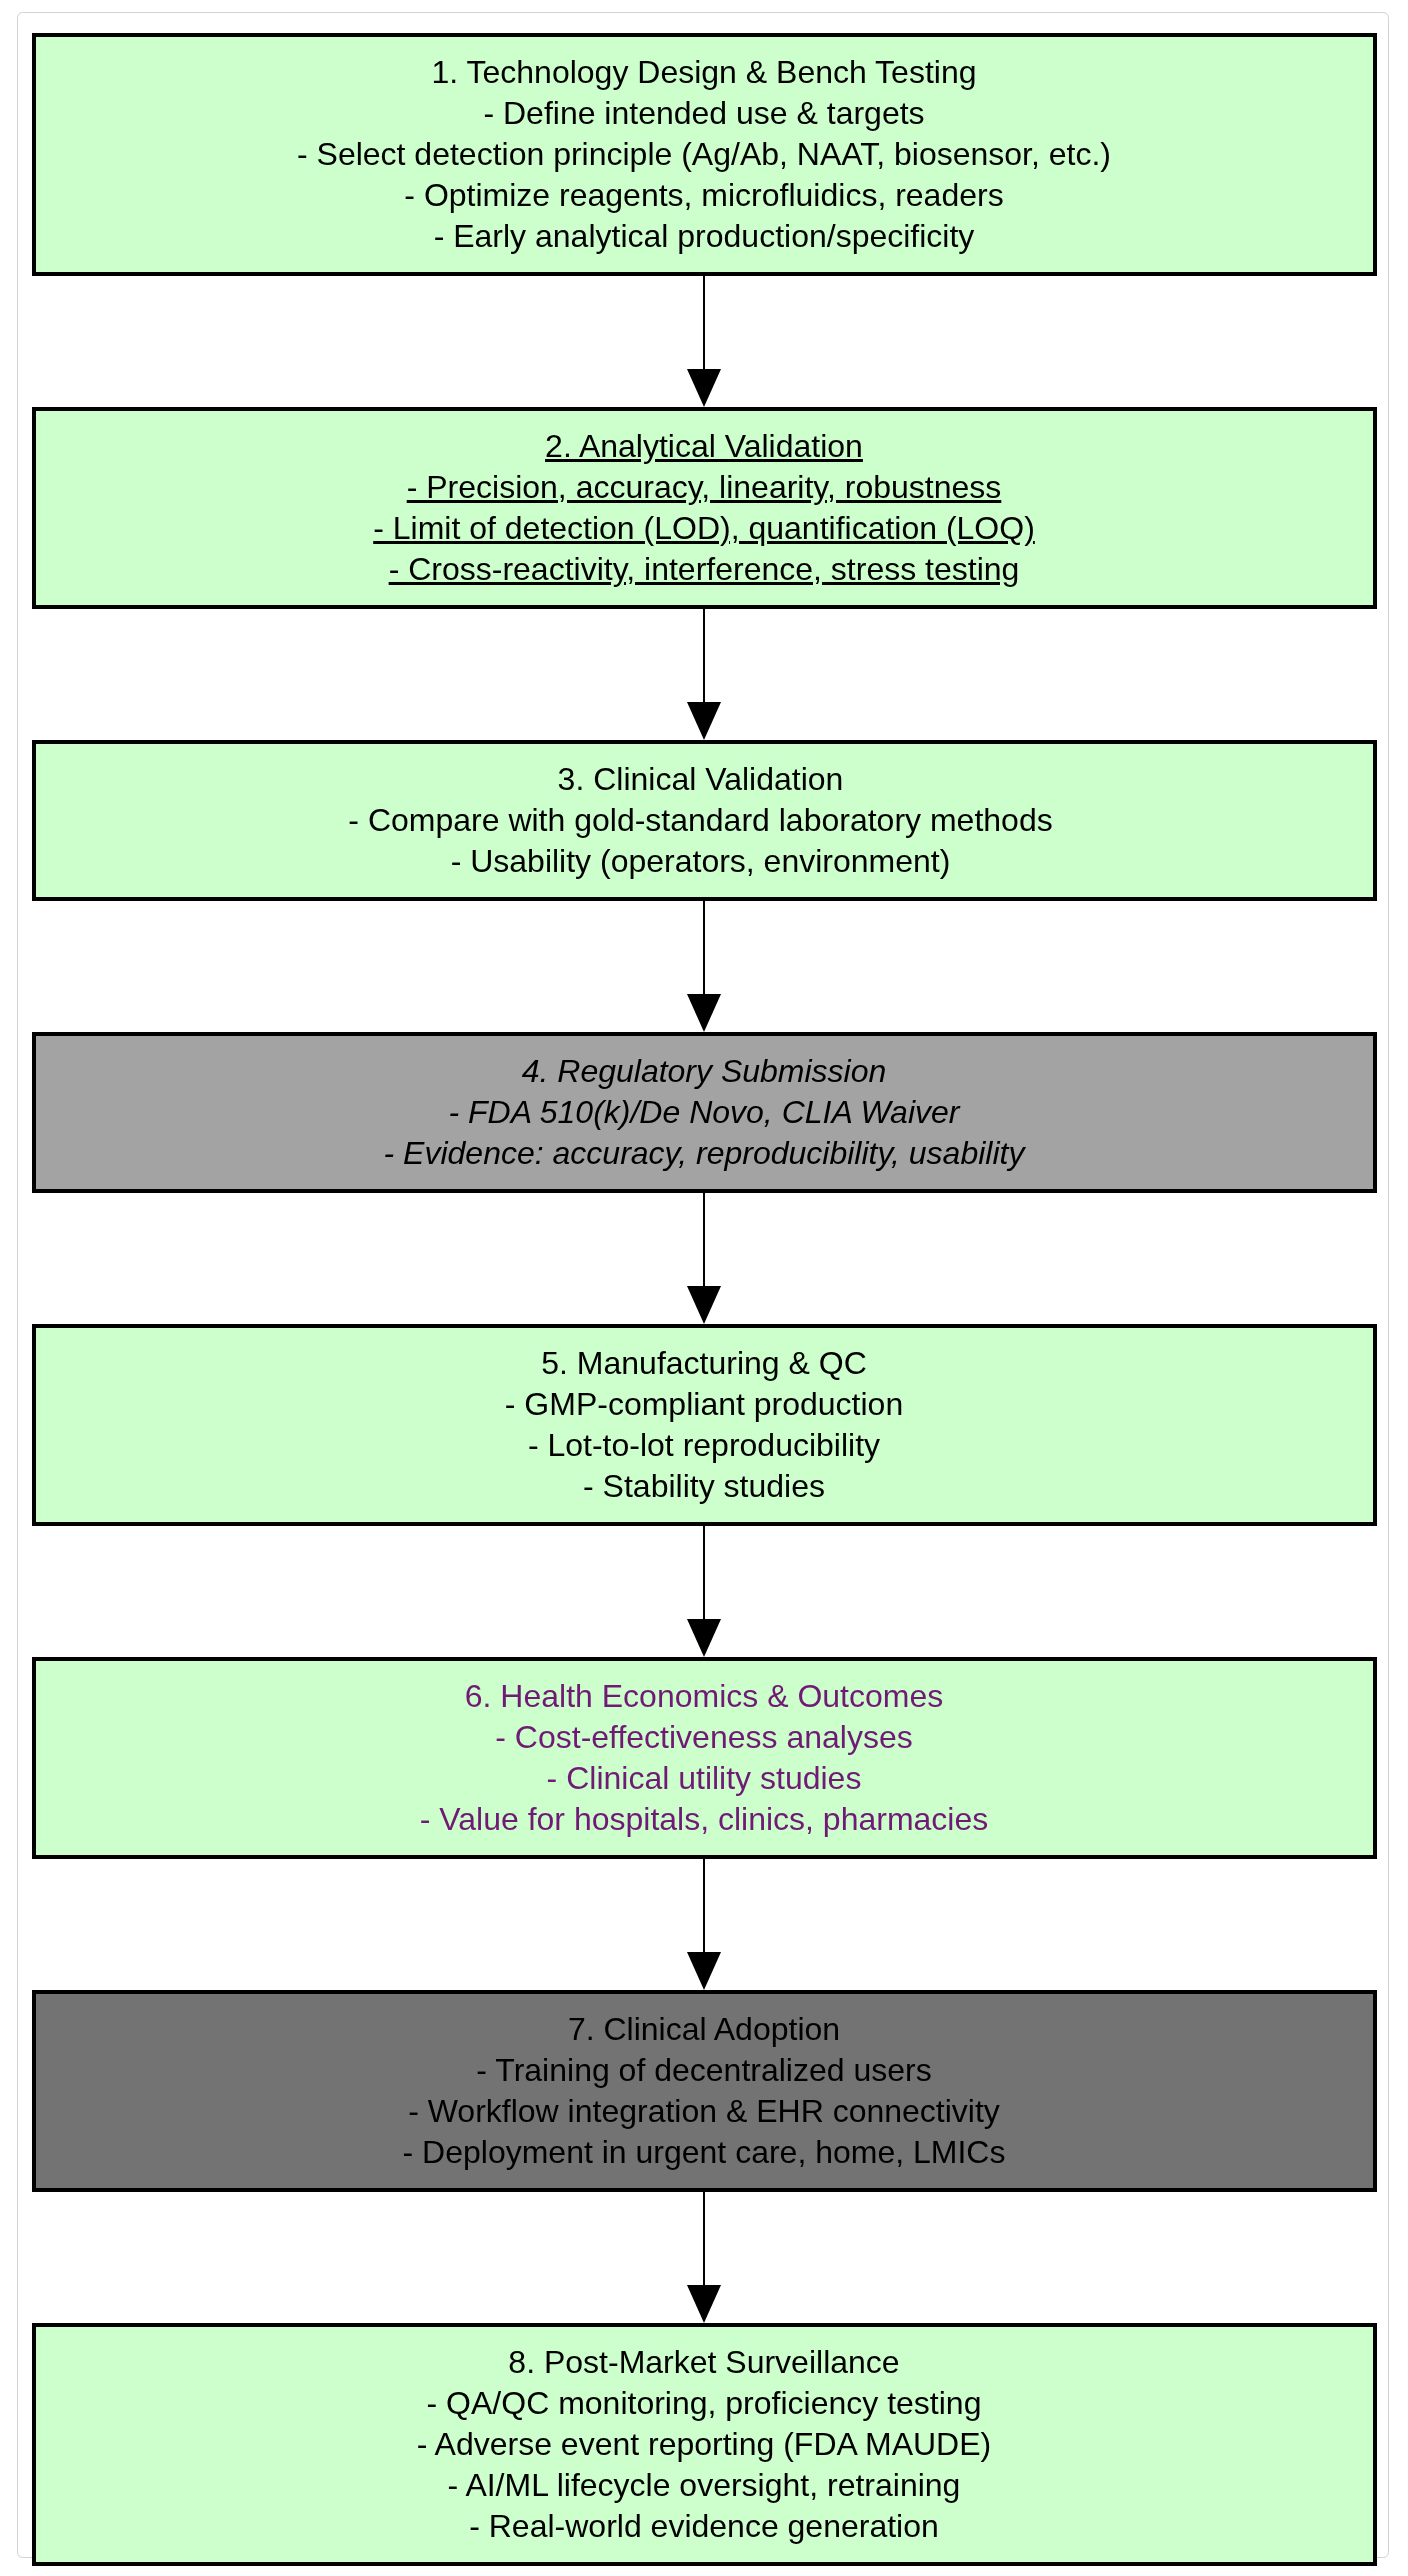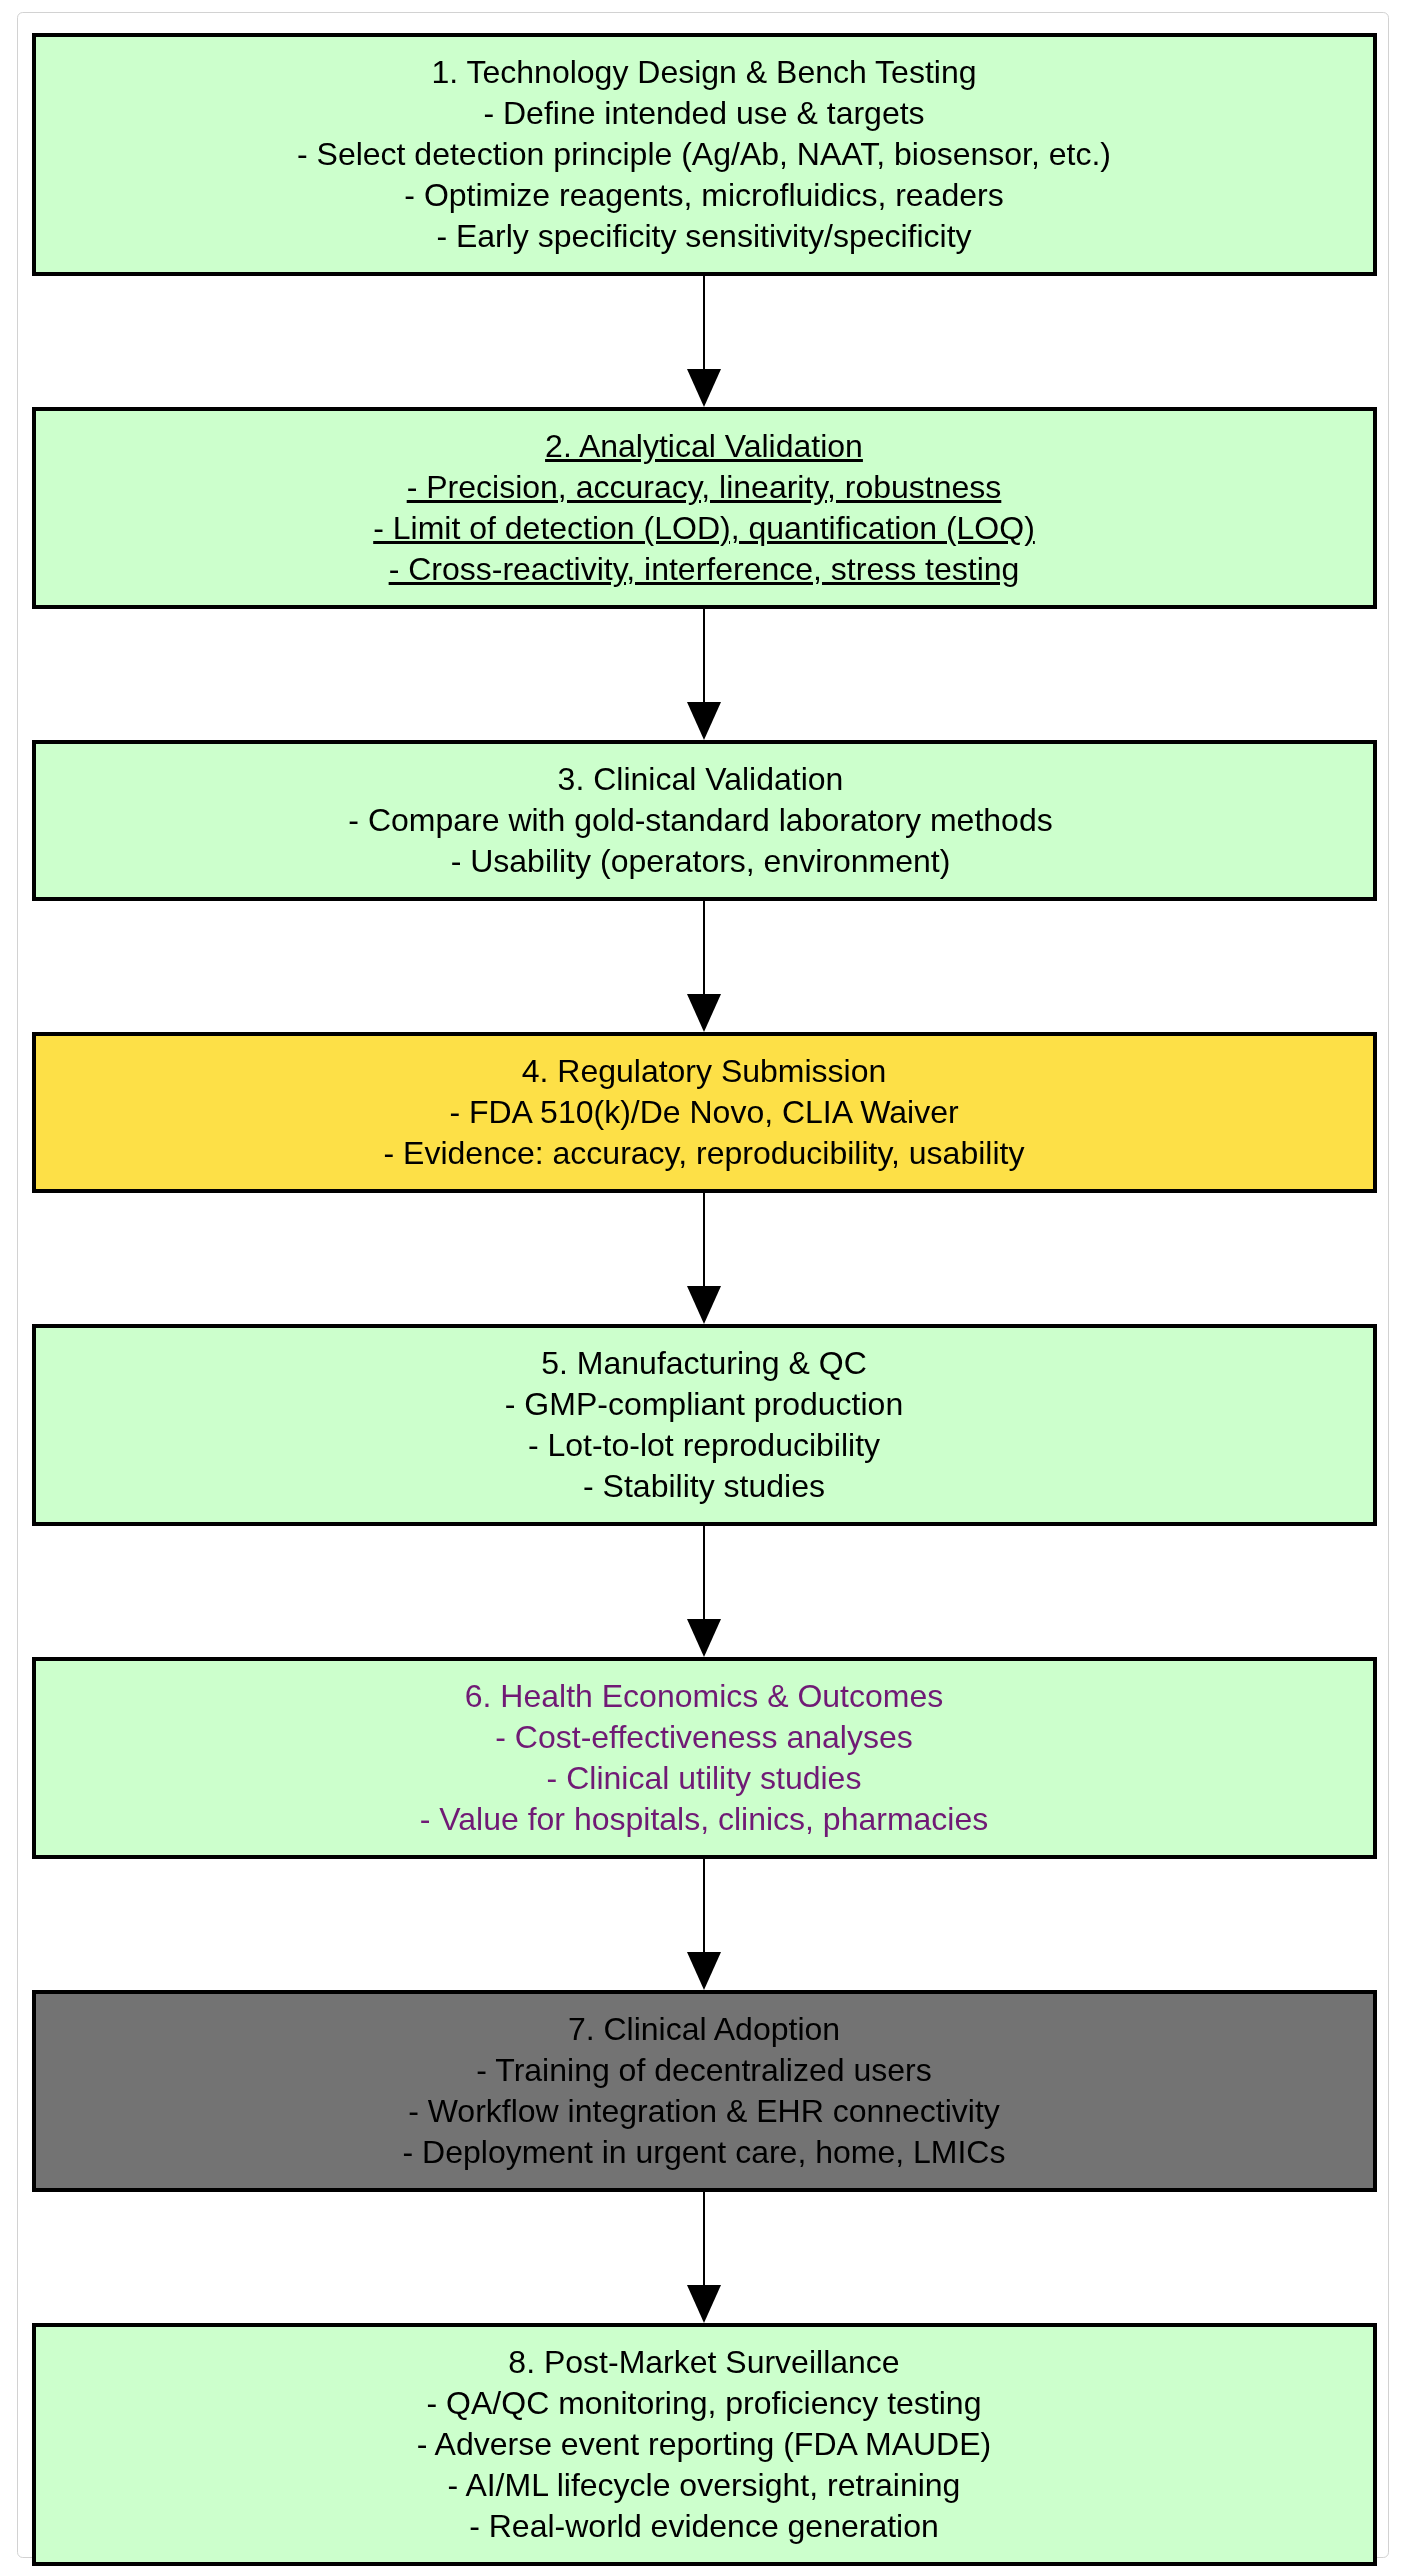--- a/index.html
+++ b/index.html
@@ -72,21 +72,21 @@
 </head>
 <body style="background: rgb(255, 255, 255);">
 
 <div id="outer-frame" style="border-color: rgb(210, 210, 210);"></div>
 <div id="flowchart">
     <div class="stage-box" style="background: rgb(204, 255, 204); border-color: rgb(0, 0, 0); color: rgb(0, 0, 0);">
       <span class="stage-line">1. Technology Design &amp; Bench Testing</span>
       <span class="stage-line">- Define intended use &amp; targets</span>
       <span class="stage-line">- Select detection principle (Ag/Ab, NAAT, biosensor, etc.)</span>
       <span class="stage-line">- Optimize reagents, microfluidics, readers</span>
-      <span class="stage-line">- Early specificity sensitivity/specificity</span>
+      <span class="stage-line">- Early analytical production/specificity</span>
     </div>
     <div class="flow-arrow">
       <div class="arrow-stem" style="background: rgb(0, 0, 0);"></div>
       <div class="arrow-head" style="border-top-color: rgb(0, 0, 0);"></div>
     </div>
     <div class="stage-box" style="background: rgb(204, 255, 204); border-color: rgb(0, 0, 0); color: rgb(0, 0, 0); text-decoration: underline;">
       <span class="stage-line">2. Analytical Validation</span>
       <span class="stage-line">- Precision, accuracy, linearity, robustness</span>
       <span class="stage-line">- Limit of detection (LOD), quantification (LOQ)</span>
       <span class="stage-line">- Cross-reactivity, interference, stress testing</span>
@@ -97,21 +97,21 @@
     </div>
     <div class="stage-box" style="background: rgb(204, 255, 204); border-color: rgb(0, 0, 0); color: rgb(0, 0, 0); padding-left: 10px;">
       <span class="stage-line">3. Clinical Validation</span>
       <span class="stage-line">- Compare with gold-standard laboratory methods</span>
       <span class="stage-line">- Usability (operators, environment)</span>
     </div>
     <div class="flow-arrow">
       <div class="arrow-stem" style="background: rgb(0, 0, 0);"></div>
       <div class="arrow-head" style="border-top-color: rgb(0, 0, 0);"></div>
     </div>
-    <div class="stage-box" style="background: #fde047; border-color: rgb(0, 0, 0); color: rgb(0, 0, 0);">
+    <div class="stage-box" style="background: #a3a3a3; border-color: rgb(0, 0, 0); color: rgb(0, 0, 0); font-style: italic;">
       <span class="stage-line">4. Regulatory Submission</span>
       <span class="stage-line">- FDA 510(k)/De Novo, CLIA Waiver</span>
       <span class="stage-line">- Evidence: accuracy, reproducibility, usability</span>
     </div>
     <div class="flow-arrow">
       <div class="arrow-stem" style="background: rgb(0, 0, 0);"></div>
       <div class="arrow-head" style="border-top-color: rgb(0, 0, 0);"></div>
     </div>
     <div class="stage-box" style="background: rgb(204, 255, 204); border-color: rgb(0, 0, 0); color: rgb(0, 0, 0);">
       <span class="stage-line">5. Manufacturing &amp; QC</span>

